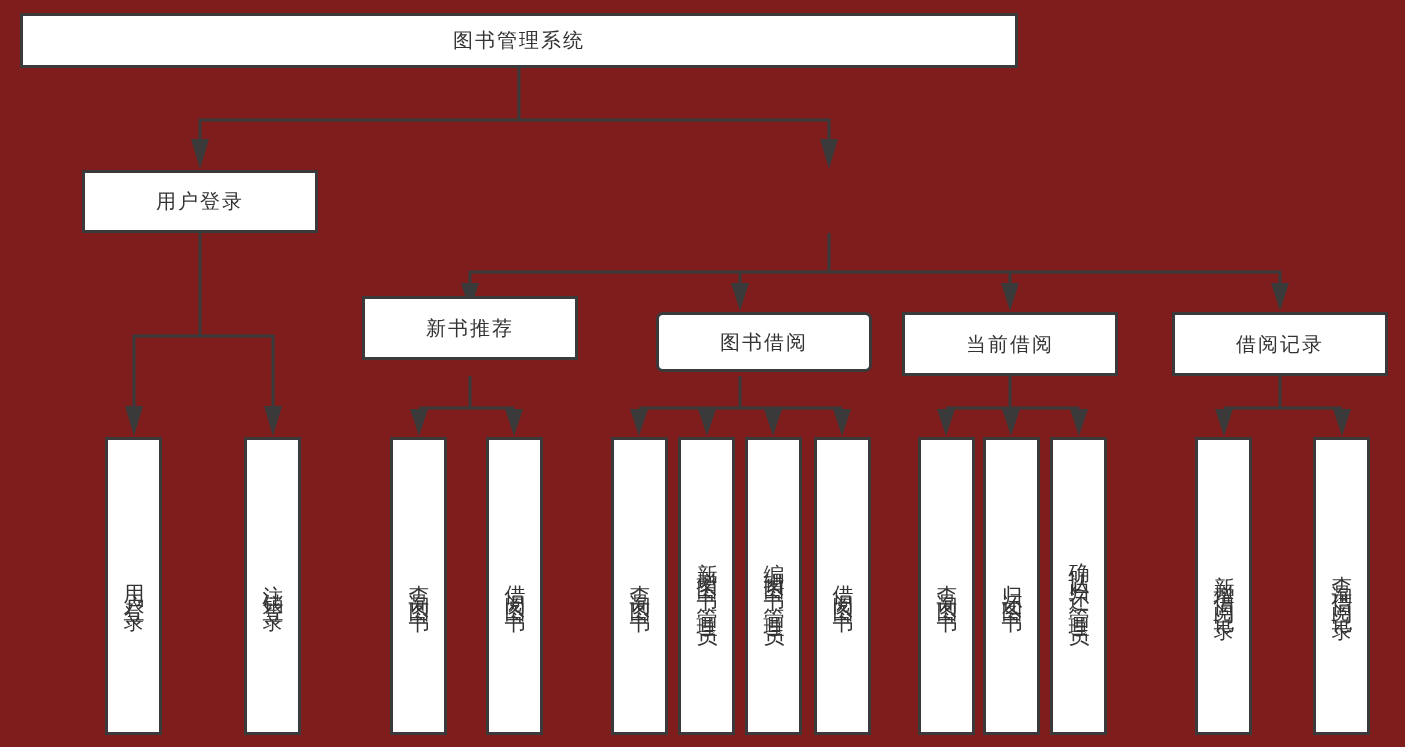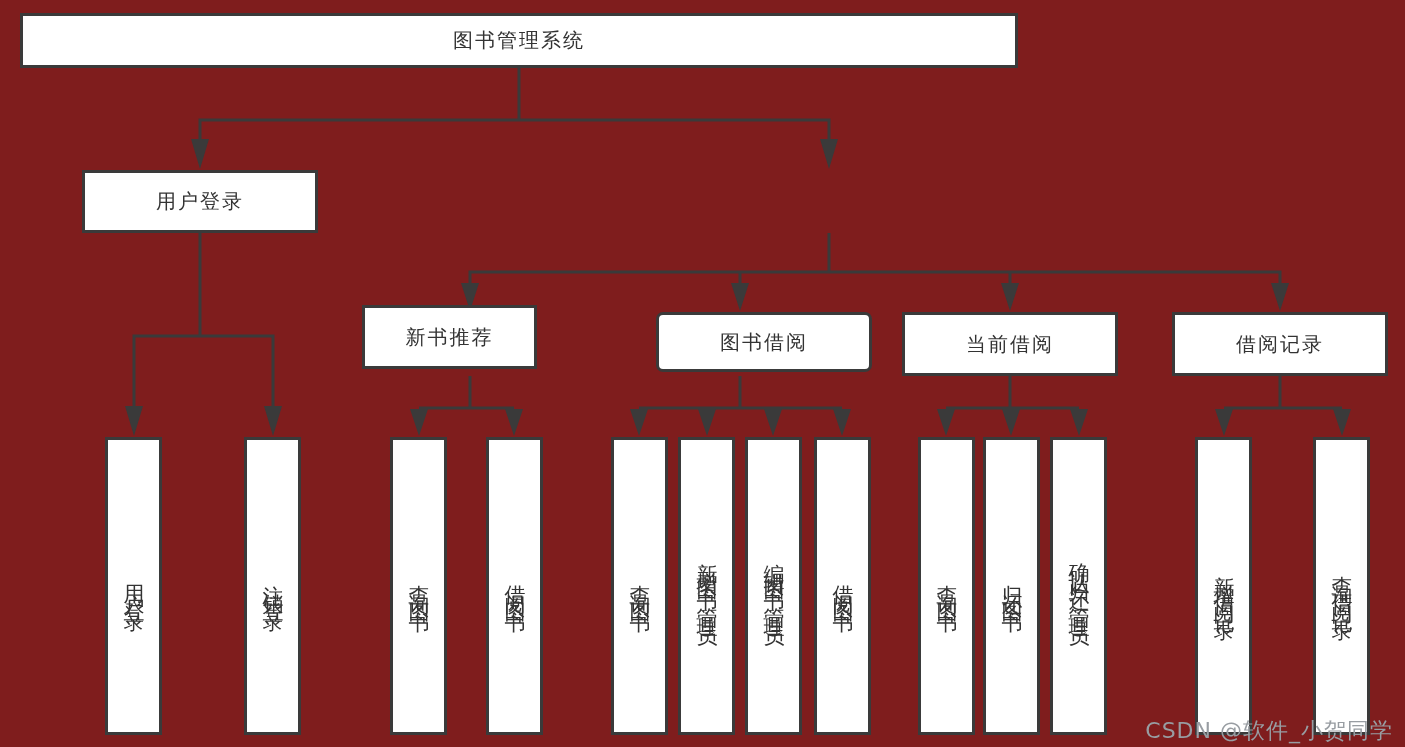--- a/index.html
+++ b/index.html
@@ -100,21 +100,21 @@
       <polygon points="1070,409 1088,409 1079,436"></polygon>
       <polygon points="1215,409 1233,409 1224,436"></polygon>
       <polygon points="1333,409 1351,409 1342,436"></polygon>
     </g>
   </svg>
 
   <div class="node hbox" style="left:20px; top:13px; width:998px; height:55px;">图书管理系统</div>
 
   <div class="node hbox" style="left:82px; top:170px; width:236px; height:63px;">用户登录</div>
 
-  <div class="node hbox" style="left:362px; top:305px; width:175px; height:64px;">新书推荐</div>
+  <div class="node hbox" style="left:362px; top:296px; width:216px; height:64px;">新书推荐</div>
   <div class="node hbox" style="left:656px; top:312px; width:216px; height:60px;border-radius:7px;">图书借阅</div>
   <div class="node hbox" style="left:902px; top:312px; width:216px; height:64px;">当前借阅</div>
   <div class="node hbox" style="left:1172px; top:312px; width:216px; height:64px;">借阅记录</div>
 
   <div class="node vbox" style="left:105px;">用户登录</div>
   <div class="node vbox" style="left:244px;">注销登录</div>
 
   <div class="node vbox" style="left:390px;">查询图书</div>
   <div class="node vbox" style="left:486px;">借阅图书</div>
 
@@ -123,15 +123,14 @@
   <div class="node vbox" style="left:745px;">编辑图书（管理员）</div>
   <div class="node vbox" style="left:814px;">借阅图书</div>
 
   <div class="node vbox" style="left:918px;">查询图书</div>
   <div class="node vbox" style="left:983px;">归还图书</div>
   <div class="node vbox" style="left:1050px;">确认归还（管理员）</div>
 
   <div class="node vbox" style="left:1195px;">新增借阅记录</div>
   <div class="node vbox" style="left:1313px;">查询借阅记录</div>
 
-  <div class="watermark">CSDN @软件_小贺同学</div>
 
 </div>
 
 </body></html>

